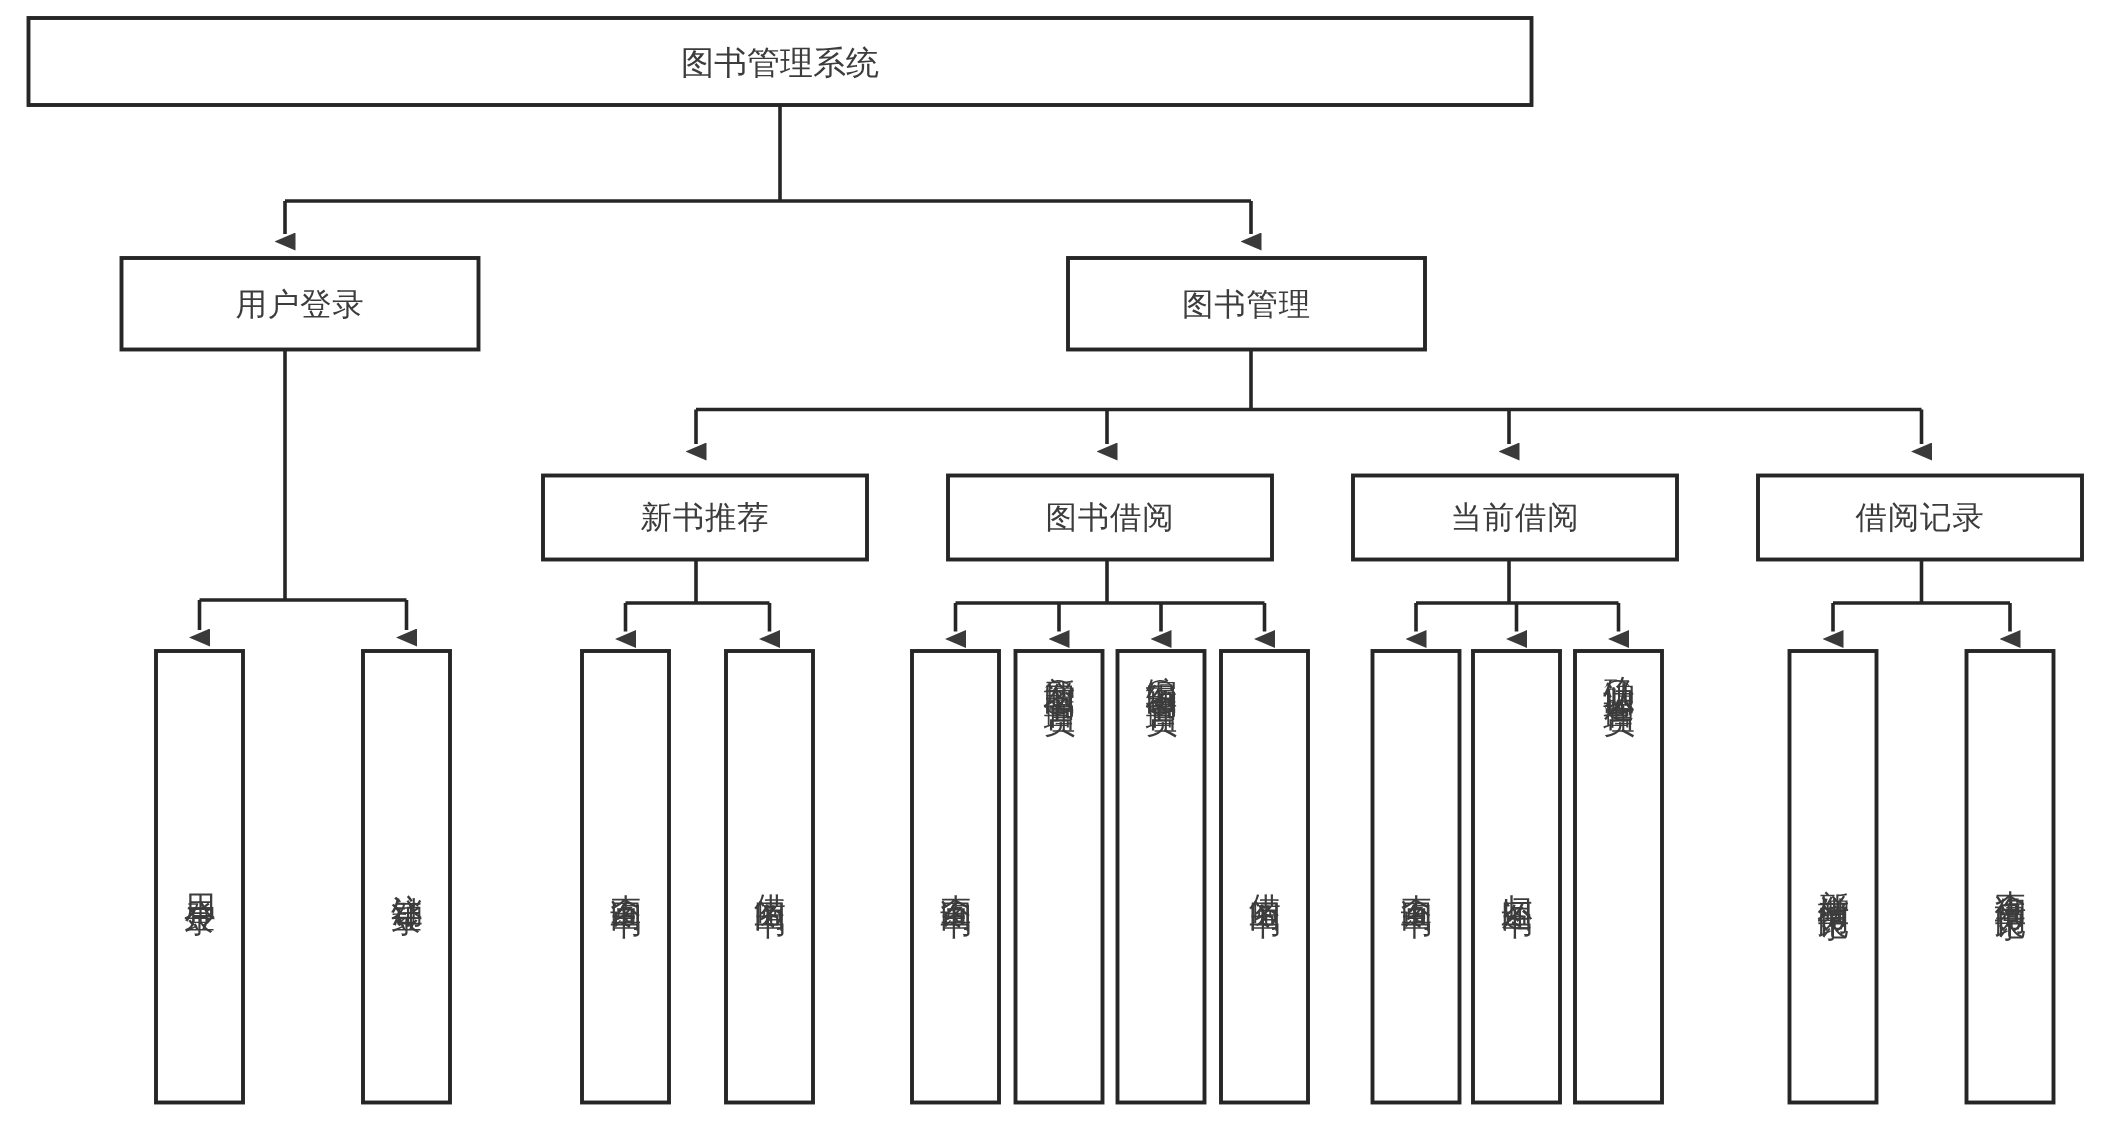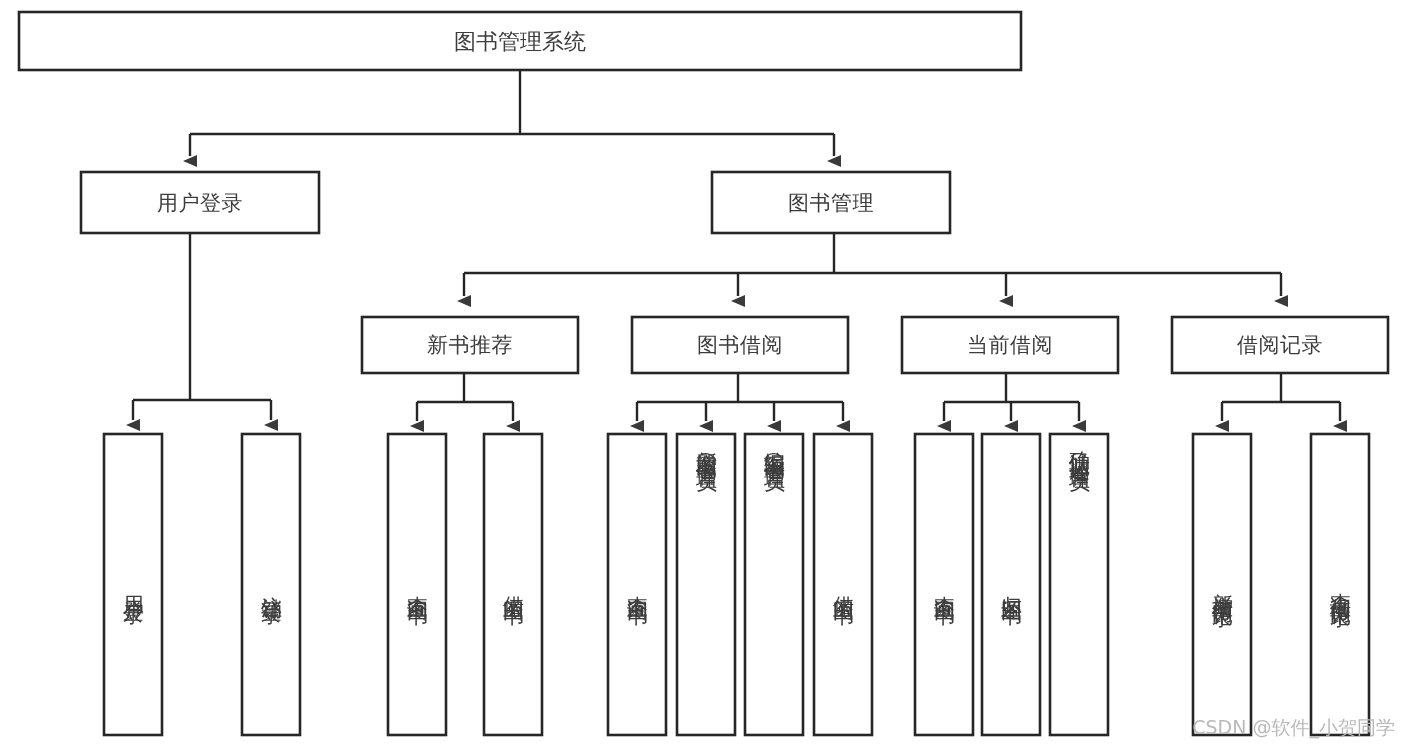--- a/index.html
+++ b/index.html
@@ -240,14 +240,13 @@
     <span class="vtext">确认归还（管理员）</span>
   </div>
 
   <div class="vtext-wrap" style="left:1193px; top:434px; width:58px; height:301px;">
     <span class="vtext">新增借阅记录</span>
   </div>
   <div class="vtext-wrap" style="left:1311px; top:434px; width:58px; height:301px;">
     <span class="vtext">查询借阅记录</span>
   </div>
 
-  <div class="watermark">CSDN @软件_小贺同学</div>
 </div>
 
 </body></html>

